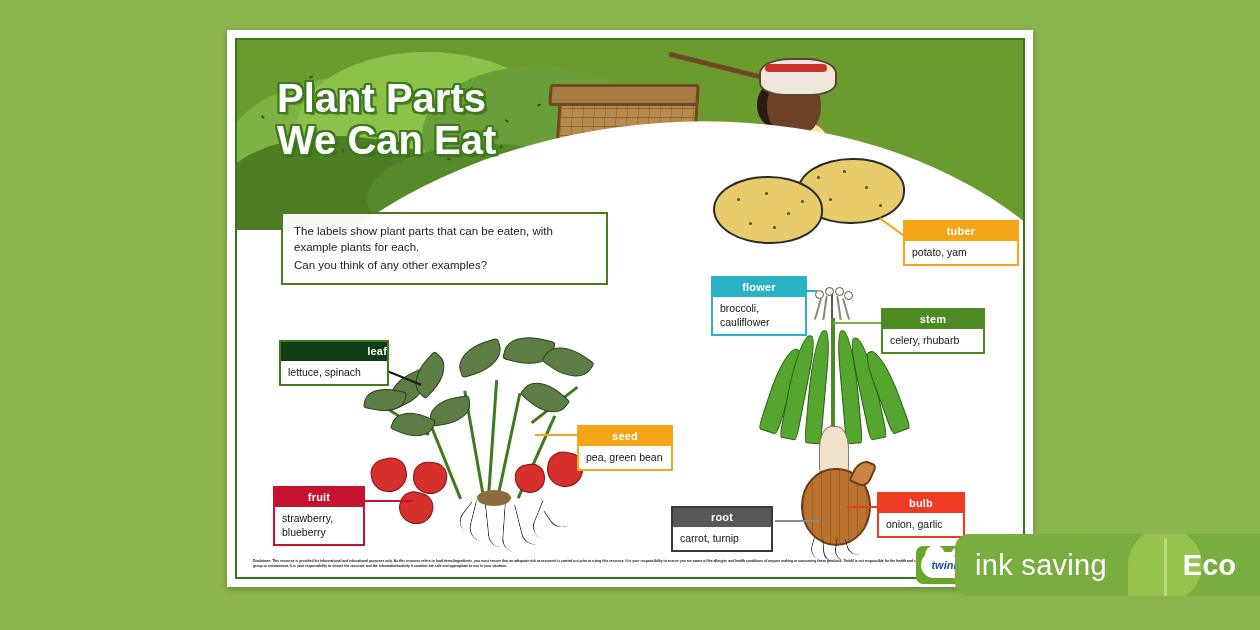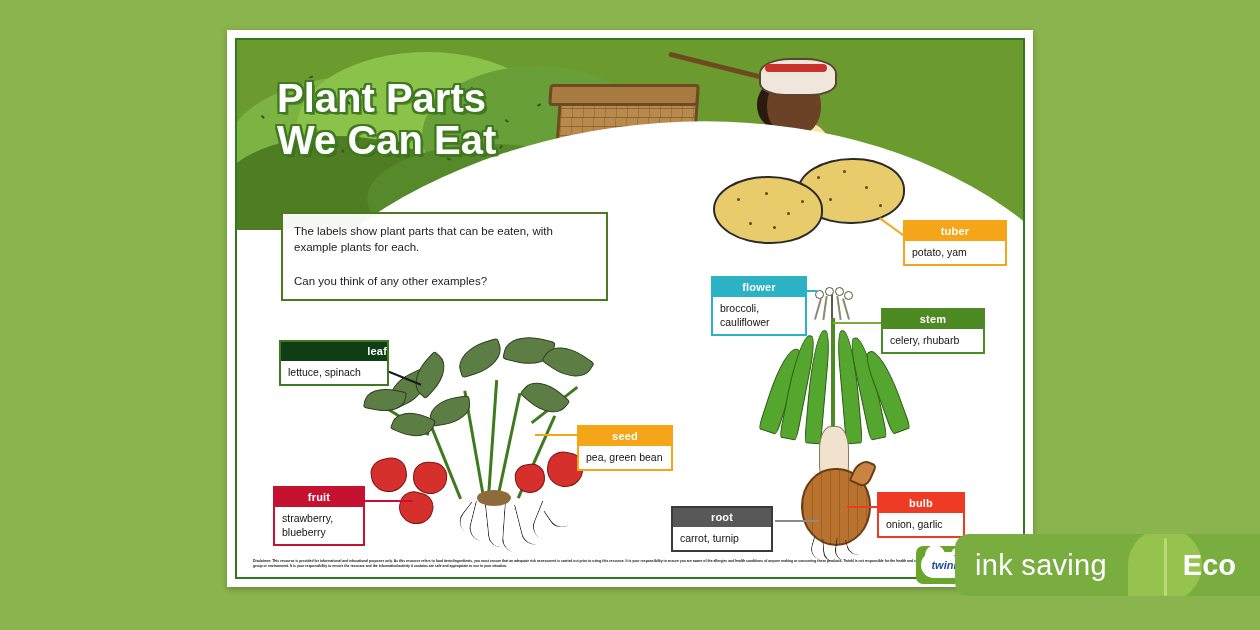--- a/index.html
+++ b/index.html
@@ -68,21 +68,21 @@
   .potato-eye{position:absolute;width:3px;height:3px;background:#5a4a1c;border-radius:50%;}
   
   #intro-box{
     position:absolute;left:44px;top:172px;width:327px;
     background:rgba(255,255,255,.95);
     border:2px solid #4e7a1e;
     padding:9px 11px 10px 11px;
     box-sizing:border-box;
   }
   #intro-box p{margin:0;color:#1a1a1a;font-size:11.5px;line-height:1.42;}
-  #intro-box p.second{margin-top:17px;}
+  #intro-box p.second{margin-top:1px;}
   
   .label-card{position:absolute;width:104px;box-sizing:border-box;z-index:6;}
   .label-head{
     text-align:center;color:#ffffff;font-weight:bold;font-size:11px;
     padding:3px 0 4px 0;letter-spacing:.2px;
   }
   .label-body{
     background:#ffffff;color:#121212;font-size:10.5px;line-height:1.34;
     padding:4px 7px 5px 7px;
   }
@@ -304,21 +304,21 @@
     <div class="label-card" style="left:340px;top:385px;width:96px;border:2px solid #f5a518;">
       <div class="label-head" style="background:#f5a518;">seed</div>
       <div class="label-body">pea, green bean</div>
     </div>
 
     <div class="label-card" style="left:36px;top:446px;width:92px;border:2px solid #c41230;">
       <div class="label-head" style="background:#c41230;">fruit</div>
       <div class="label-body">strawberry, blueberry</div>
     </div>
 
-    <div class="label-card" style="left:666px;top:180px;width:104px;border:2px solid #f5a518;">
+    <div class="label-card" style="left:666px;top:180px;width:116px;border:2px solid #f5a518;">
       <div class="label-head" style="background:#f5a518;">tuber</div>
       <div class="label-body">potato, yam</div>
     </div>
 
     <div class="label-card" style="left:474px;top:236px;width:96px;border:2px solid #2bb2c4;">
       <div class="label-head" style="background:#2bb2c4;">flower</div>
       <div class="label-body">broccoli, cauliflower</div>
     </div>
 
     <div class="label-card" style="left:644px;top:268px;width:104px;border:2px solid #4e8a24;">

